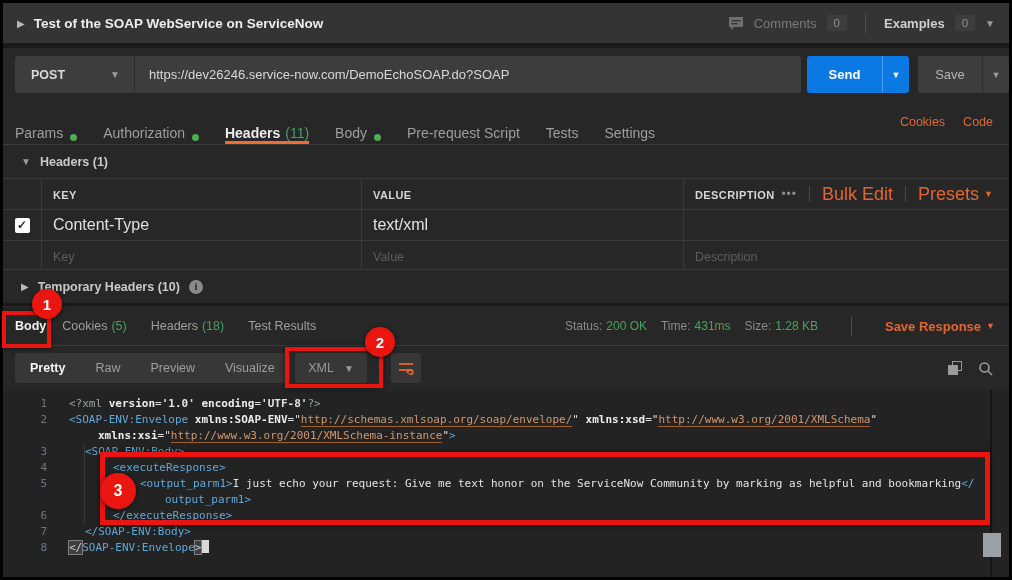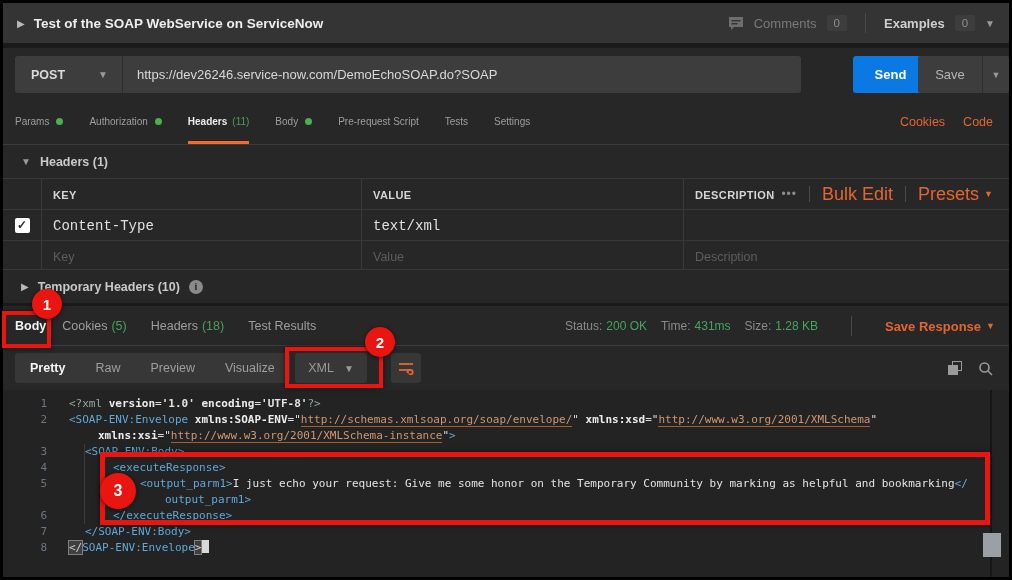--- a/index.html
+++ b/index.html
@@ -17,34 +17,34 @@
   .muted-label { color:#7a7a7a; font-size:13px; }
   .light-label { color:#cfcfcf; font-size:13px; font-weight:bold; }
   .count-badge { background:#3d3d3d; color:#8e8e8e; font-size:11.5px; padding:2px 7px; border-radius:2px; }
   .vdiv { width:1px; height:20px; background:#4a4a4a; margin:0 8px; }
   .caret-d { color:#9a9a9a; font-size:10px; }
   .gap-black { position:absolute; left:0; top:40px; width:100%; height:5px; background:#1a1a1a; }
 
   
   .request-row { position:absolute; left:0; top:45px; width:100%; height:52px; background:#272727; }
   .url-control { position:absolute; left:12px; top:8px; width:786px; height:37px; background:#3d3d3d; border-radius:3px; display:flex; align-items:center; }
-  .method { width:108px; height:100%; display:flex; align-items:center; justify-content:space-between; padding:0 14px 0 16px; border-right:1px solid #2c2c2c; }
+  .method { width:120px; height:100%; display:flex; align-items:center; justify-content:space-between; padding:0 14px 0 16px; border-right:1px solid #2c2c2c; }
   .method-label { color:#dadada; font-size:12.5px; font-weight:bold; }
   .url-text { flex:1; padding-left:14px; color:#d8d8d8; font-size:13px; white-space:nowrap; overflow:hidden; }
-  .send-btn { position:absolute; left:804px; top:8px; width:102px; height:37px; background:#0b79e4; border-radius:3px; display:flex;margin-left:46px; }
+  .send-btn { position:absolute; left:804px; top:8px; width:102px; height:37px; background:#0b79e4; border-radius:3px; display:flex; }
   .send-main { flex:1; display:flex; align-items:center; justify-content:center; color:#fff; font-size:13px; font-weight:bold; border-right:1px solid rgba(255,255,255,.28); }
   .send-caret { width:26px; display:flex; align-items:center; justify-content:center; color:#fff; font-size:9px; }
   .save-btn { position:absolute; left:915px; top:8px; width:91px; height:37px; background:#3d3d3d; border-radius:2px; display:flex; }
   .save-main { flex:1; display:flex; align-items:center; justify-content:center; color:#b5b5b5; font-size:13px; border-right:1px solid #2e2e2e; }
   .save-caret { width:26px; display:flex; align-items:center; justify-content:center; color:#9a9a9a; font-size:9px; }
 
   
   .req-tabs-row { position:absolute; left:0; top:97px; width:100%; height:45px; border-bottom:1px solid #3c3c3c; display:flex; align-items:stretch; padding-left:12px; }
   .req-tabs { display:flex; gap:26px; }
-  .req-tab { display:flex; align-items:center; color:#9e9e9e; font-size:10px; border-bottom:3px solid transparent; padding-top:2px; }
+  .req-tab { display:flex; align-items:flex-end; color:#9e9e9e; font-size:14px; border-bottom:3px solid transparent; padding-top:2px; }
   .req-tab.active { color:#ececec; font-weight:bold; border-bottom-color:#ef6c33; }
   .req-tab .count { color:#4b9e5f; margin-left:5px; font-weight:normal; }
   .dot { width:7px; height:7px; border-radius:50%; background:#4caf50; display:inline-block; margin-left:7px; }
   .req-links { position:absolute; right:16px; top:0; height:44px; display:flex; align-items:center; gap:18px; }
   .orange-link { color:#e26632; font-size:12.5px; }
 
   
   .section-title-row { position:absolute; left:0; top:142px; width:100%; height:33px; display:flex; align-items:center; padding-left:18px; gap:9px; }
   .section-title { color:#c9c9c9; font-size:12.5px; font-weight:bold; }
   .info-icon { width:14px; height:14px; border-radius:50%; background:#8a8a8a; color:#272727; font-size:10px; font-weight:bold; display:inline-flex; align-items:center; justify-content:center; font-family:"Liberation Serif", serif; }
@@ -53,21 +53,21 @@
   .col-line { position:absolute; top:0; bottom:0; width:1px; background:#3a3a3a; }
   .t-row { position:absolute; left:0; width:100%; display:flex; align-items:center; }
   .t-head { top:0; height:30px; }
   .t-r1 { top:30px; height:31px; border-top:1px solid #383838; }
   .t-r2 { top:61px; height:31px; border-top:1px solid #383838; }
   .cell-check { width:38px; display:flex; justify-content:center; }
   .cell-key { width:320px; padding-left:12px; }
   .cell-value { width:322px; padding-left:12px; }
   .cell-desc { flex:1; padding-left:12px; }
   .th-label { color:#d6d6d6; font-size:11px; font-weight:bold; letter-spacing:.4px; }
-  .cell-text { color:#e0e0e0; font-size:14px;font-family:Liberation Mono, monospace; }
+  .cell-text { color:#e0e0e0; font-size:16px; }
   .placeholder { color:#5d5d5d; font-size:12.5px; }
   .checkbox { width:15px; height:15px; background:#fff; border-radius:2px; display:flex; align-items:center; justify-content:center; color:#2b2b2b; font-size:12px; font-weight:bold; }
   .head-controls { position:absolute; right:16px; top:0; height:30px; display:flex; align-items:center; gap:12px; }
   .dots-more { color:#8a8a8a; font-size:12px; letter-spacing:1px; }
   .hc-div { width:1px; height:16px; background:#4a4a4a; }
   .orange-link-sm { color:#e26632; font-size:18px; }
   .caret-o { color:#e26632; font-size:9px; margin-left:5px; }
 
   .temp-row { position:absolute; left:0; top:267px; width:100%; height:33px; display:flex; align-items:center; padding-left:18px; gap:9px; }
   .gap-black2 { position:absolute; left:0; top:300px; width:100%; height:3px; background:#1a1a1a; }
@@ -302,21 +302,21 @@
       </div>
     </div>
 
     <div class="code-area">
       <div id="code-lines">
           <div class="code-row"><span class="ln">1</span><span class="code-text" style="padding-left: 0px;"><span class="seg-pi">&lt;?xml </span><span class="seg-attr">version</span><span class="seg-plain">=</span><span class="seg-val">'1.0'</span><span class="seg-plain"> </span><span class="seg-attr">encoding</span><span class="seg-plain">=</span><span class="seg-val">'UTF-8'</span><span class="seg-pi">?&gt;</span></span></div>
           <div class="code-row"><span class="ln">2</span><span class="code-text" style="padding-left: 0px;"><span class="seg-tag">&lt;SOAP-ENV:Envelope </span><span class="seg-attr">xmlns:SOAP-ENV</span><span class="seg-plain">="</span><span class="seg-link">http://schemas.xmlsoap.org/soap/envelope/</span><span class="seg-plain">" </span><span class="seg-attr">xmlns:xsd</span><span class="seg-plain">="</span><span class="seg-link">http://www.w3.org/2001/XMLSchema</span><span class="seg-plain">"</span></span></div>
           <div class="code-row"><span class="ln"></span><span class="code-text" style="padding-left: 29px;"><span class="seg-attr">xmlns:xsi</span><span class="seg-plain">="</span><span class="seg-link">http://www.w3.org/2001/XMLSchema-instance</span><span class="seg-plain">"</span><span class="seg-tag">&gt;</span></span></div>
           <div class="code-row"><span class="ln">3</span><span class="code-text" style="padding-left: 16px;"><span class="seg-tag">&lt;SOAP-ENV:Body&gt;</span></span></div>
           <div class="code-row"><span class="ln">4</span><span class="code-text" style="padding-left: 44px;"><span class="seg-tag">&lt;executeResponse&gt;</span></span></div>
-          <div class="code-row"><span class="ln">5</span><span class="code-text" style="padding-left: 71px;"><span class="seg-tag">&lt;output_parm1&gt;</span><span class="seg-text">I just echo your request: Give me some honor on the Temporary Community by marking as helpful and bookmarking</span><span class="seg-tag">&lt;/</span></span></div>
+          <div class="code-row"><span class="ln">5</span><span class="code-text" style="padding-left: 71px;"><span class="seg-tag">&lt;output_parm1&gt;</span><span class="seg-text">I just echo your request: Give me text honor on the ServiceNow Community by marking as helpful and bookmarking</span><span class="seg-tag">&lt;/</span></span></div>
           <div class="code-row"><span class="ln"></span><span class="code-text" style="padding-left: 96px;"><span class="seg-tag">output_parm1&gt;</span></span></div>
           <div class="code-row"><span class="ln">6</span><span class="code-text" style="padding-left: 44px;"><span class="seg-tag">&lt;/executeResponse&gt;</span></span></div>
           <div class="code-row"><span class="ln">7</span><span class="code-text" style="padding-left: 16px;"><span class="seg-tag">&lt;/SOAP-ENV:Body&gt;</span></span></div>
           <div class="code-row"><span class="ln">8</span><span class="code-text" style="padding-left: 0px;"><span class="seg-match">&lt;/</span><span class="seg-tag">SOAP-ENV:Envelope</span><span class="seg-match">&gt;</span><span class="seg-cursor"></span></span></div>
         </div>
       <div class="indent-guide" style="left:81px; top:54px; height:80px;"></div>
       <div class="indent-guide" style="left:98px; top:89px; height:32px;"></div>
       <div class="scroll-track"></div>
       <div class="scroll-thumb"></div>
     </div>

